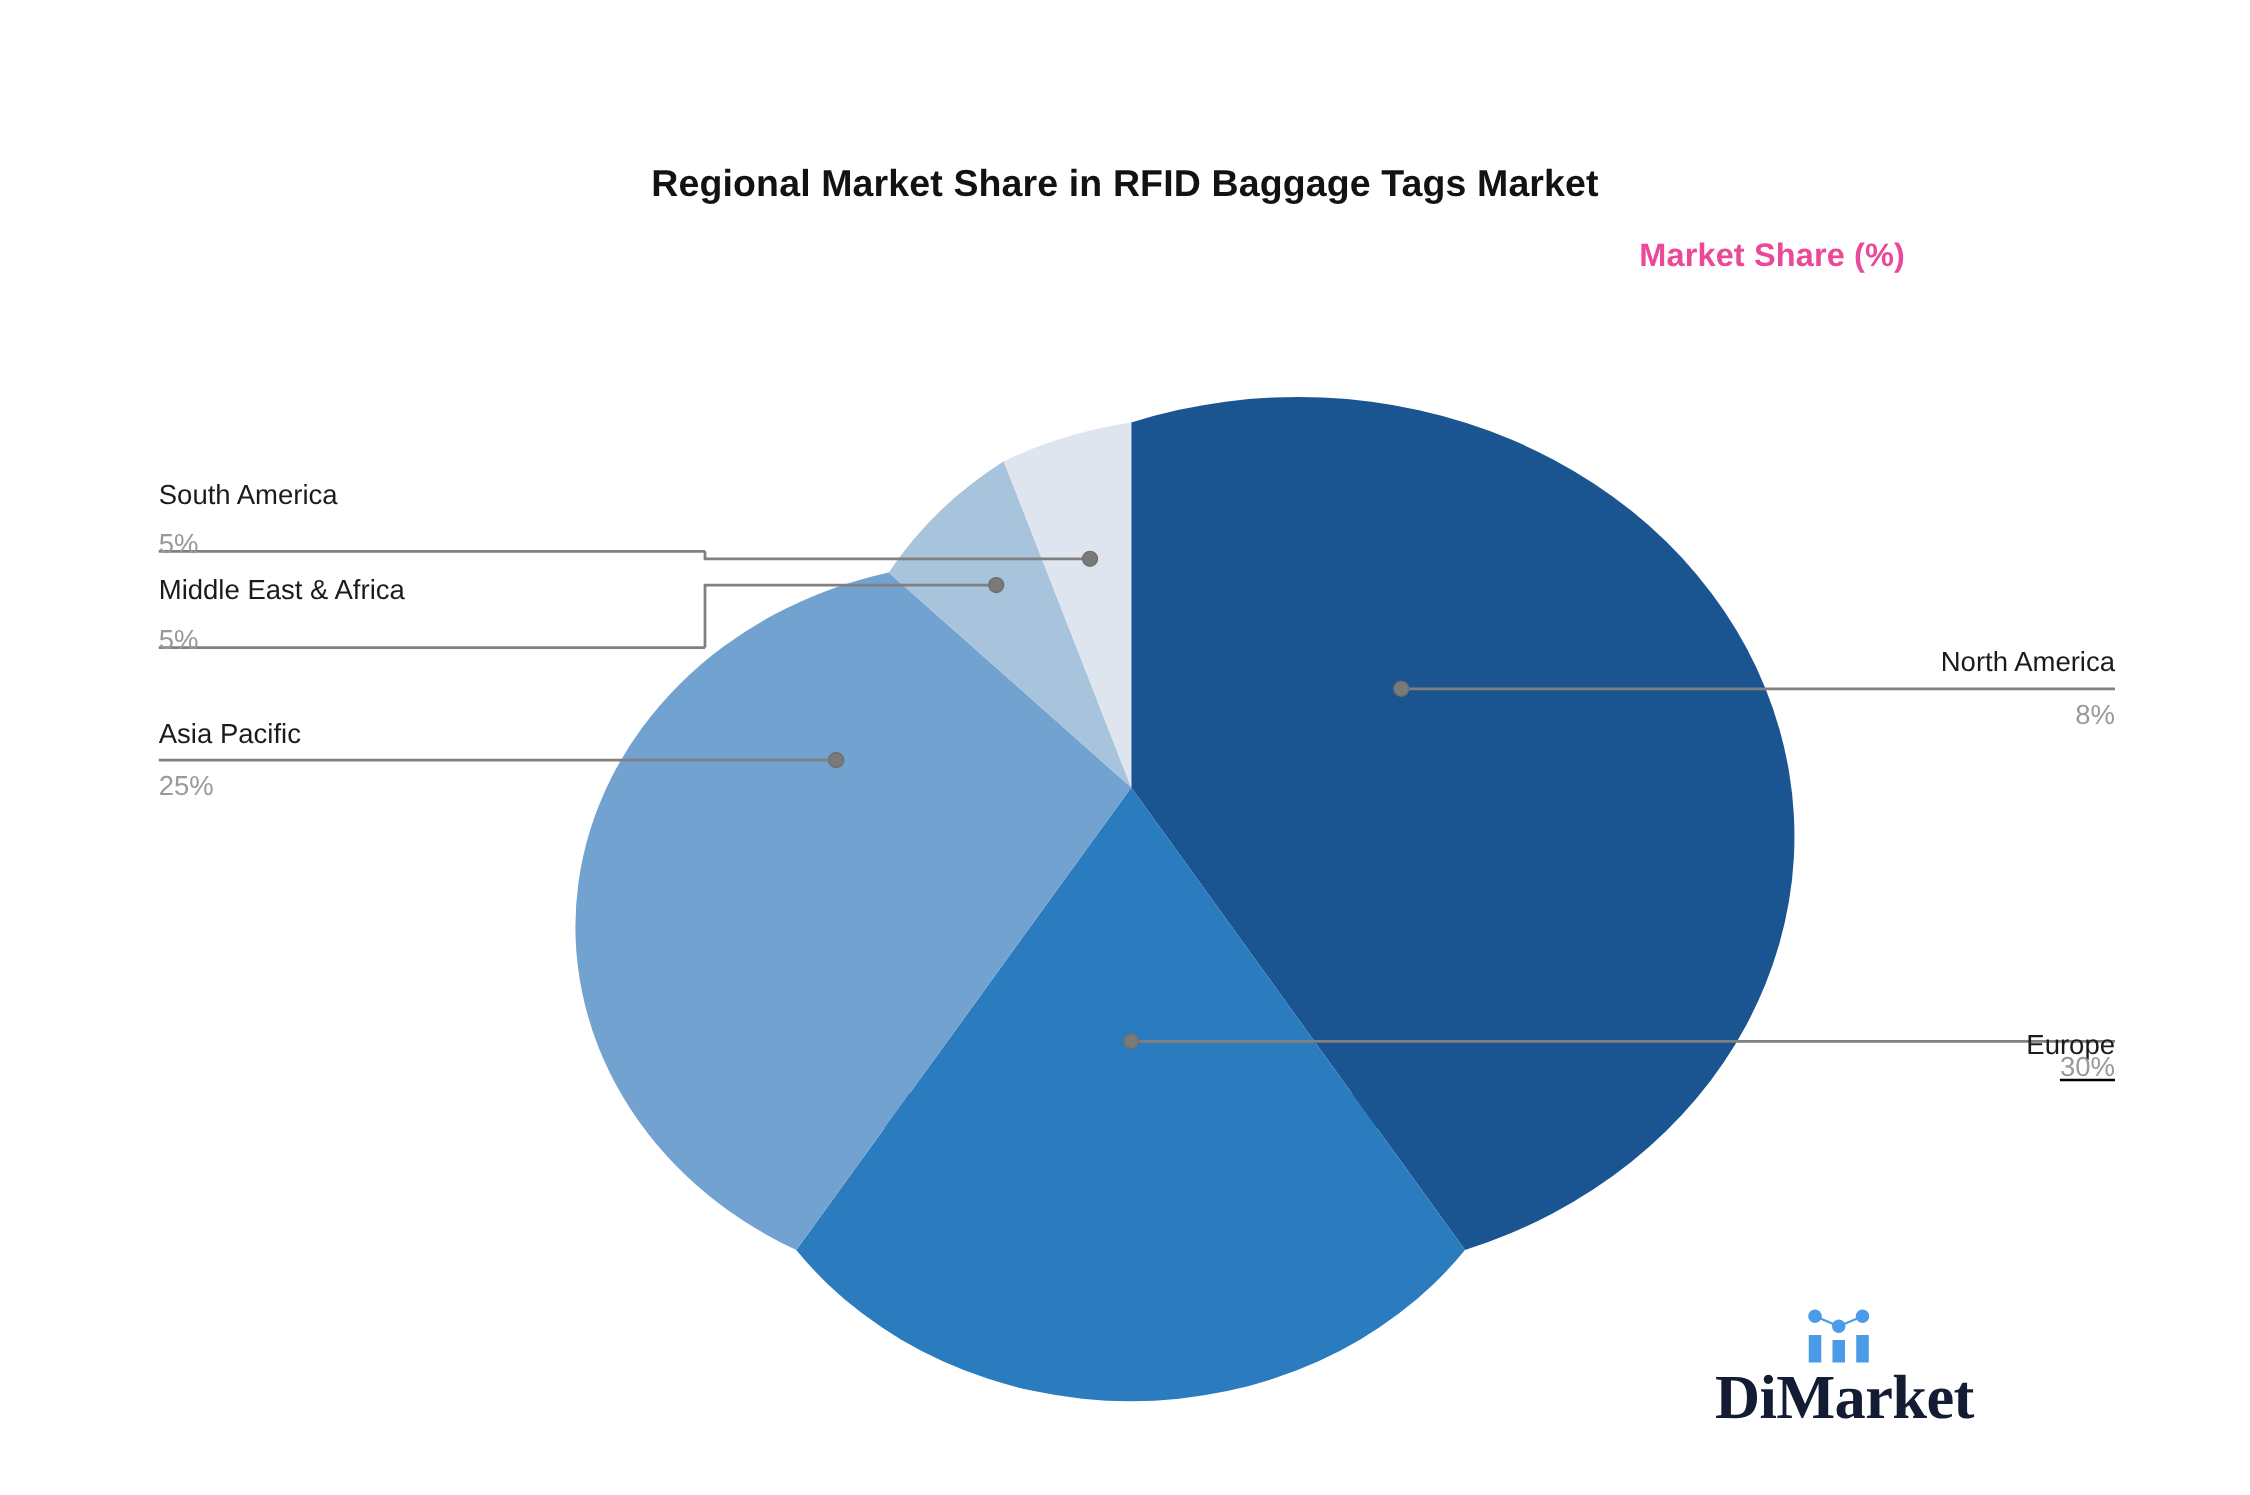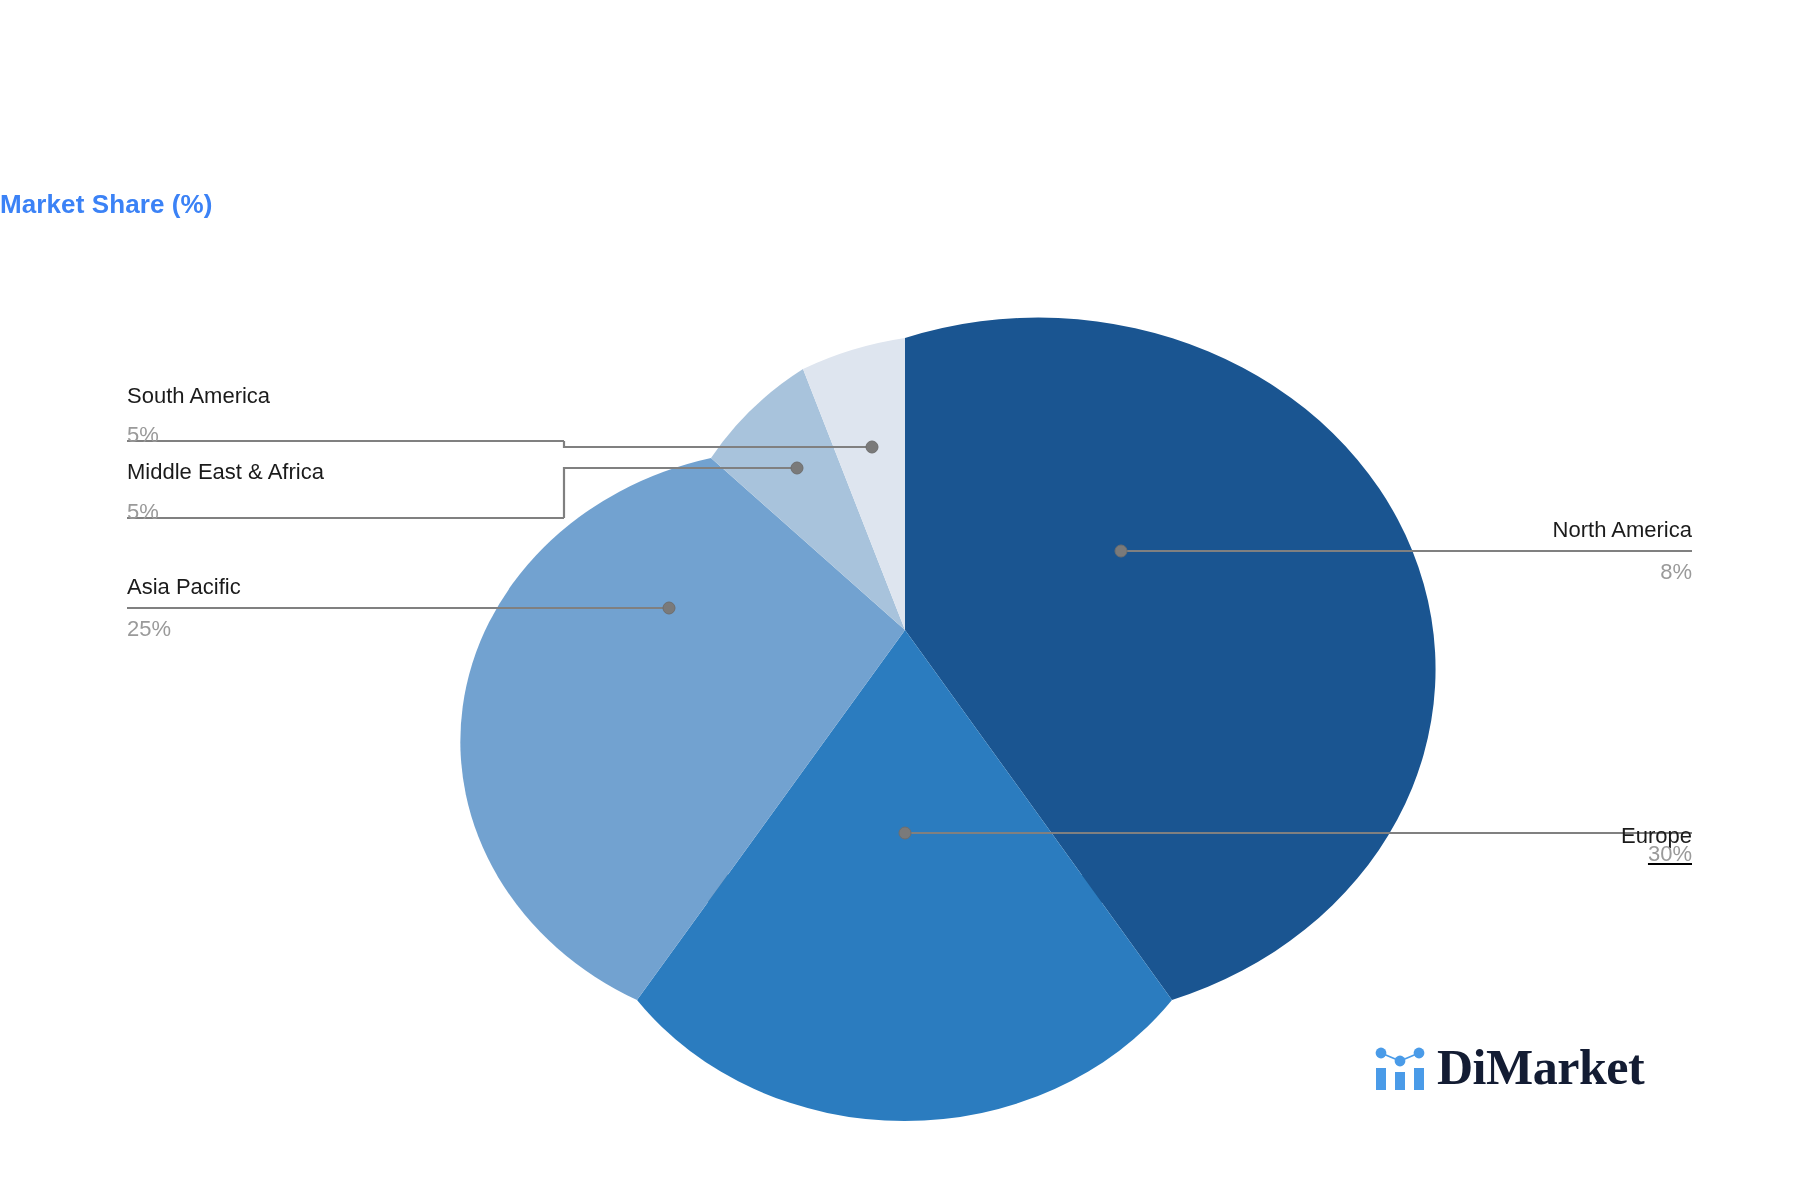--- a/index.html
+++ b/index.html
@@ -13,53 +13,54 @@
   #stage{position:absolute;left:0;top:0;width:1800px;height:1196px;}
 
   .title{
     position:absolute;left:0;top:131px;width:1800px;
     text-align:center;
     font-size:30px;font-weight:bold;color:#121212;
     letter-spacing:0.1px;
   }
   .subtitle{
     position:absolute;left:0;top:189px;width:1524px;
-    text-align:left;
-    font-size:26px;font-weight:bold;color:#3b82f6;
+    text-align:right;
+    font-size:26px;font-weight:bold;color:#ec4899;
     letter-spacing:0.1px;
   }
 
   svg.pie{position:absolute;left:0;top:0;width:1800px;height:1196px;}
 
   .lbl{position:absolute;}
   .lbl .name{
     font-size:22px;color:#1b1b1b;
     white-space:nowrap;line-height:28px;
   }
   .lbl .val{
     font-size:22px;color:#9a9a9a;
     white-space:nowrap;line-height:28px;
   }
   .lbl.right{text-align:right;}
   .lbl.left{text-align:center;}
 
   
-  .logo{position:absolute;left:1372px;top:1042px;display:flex;align-items:center;}
+  .logo{position:absolute;left:1372px;top:1042px;display:flex;align-items:center;flex-direction:column;}
   .logo .mark{width:56px;height:50px;margin-right:9px;}
   .logo .word{
     font-family:"Liberation Serif", serif;
     font-size:50px;font-weight:bold;color:#131c33;
     letter-spacing:-0.5px;line-height:50px;
   }
 </style>
 </head>
 <body>
 
 <div id="stage">
 
+  <div class="title">Regional Market Share in RFID Baggage Tags Market</div>
   <div class="subtitle">Market Share (%)</div>
 
   <svg class="pie" viewBox="0 0 1800 1196">
 
     <path d="M 575 630 A 330 292 0 0 0 658 822 L 658 862 A 330 292 0 0 1 575 670 Z" fill="#4e78a0"></path>
 
     <path d="M 1235 630 A 330 292 0 0 1 1152 822 L 1152 862 A 330 292 0 0 0 1235 670 Z" fill="#123e6b"></path>
 
     <path d="M 658 822 A 330 292 0 0 0 1152 822 L 1152 862 A 330 292 0 0 1 658 862 Z" fill="#23608f"></path>
 

